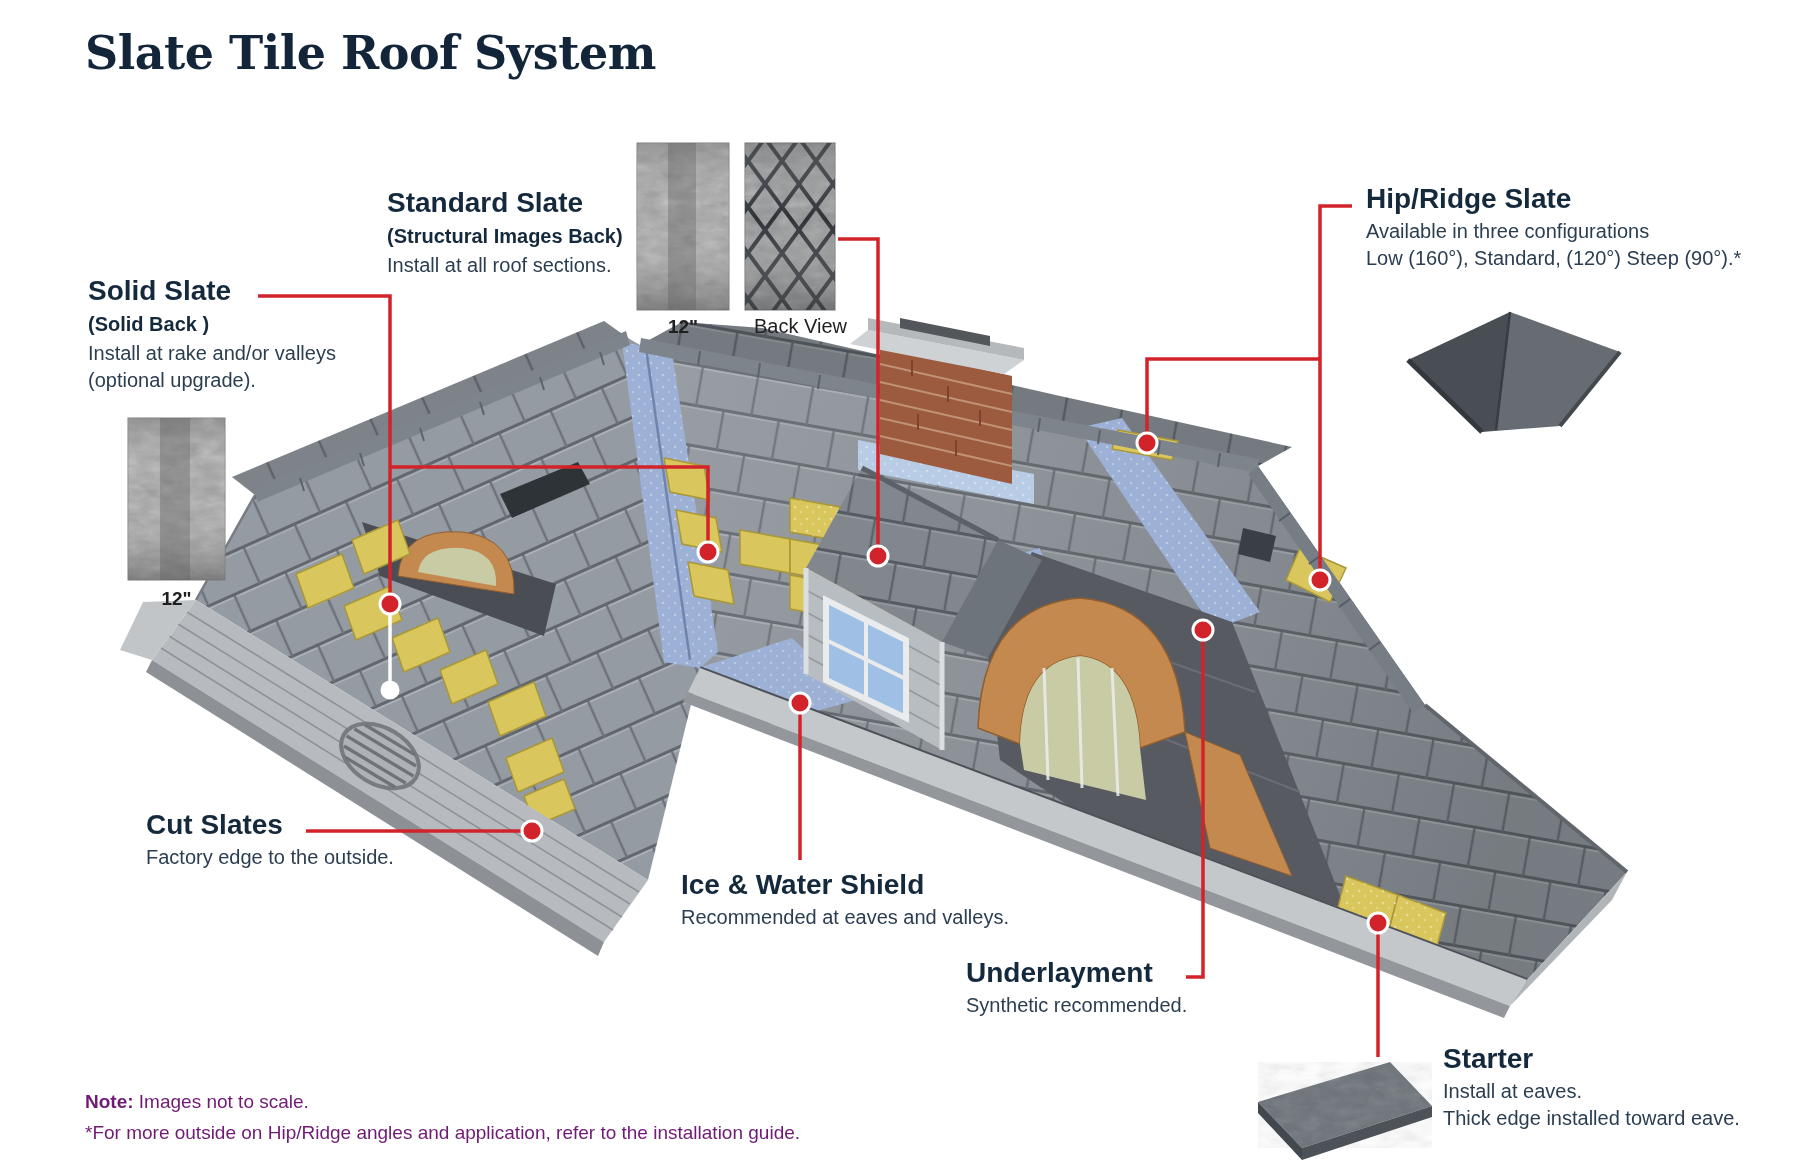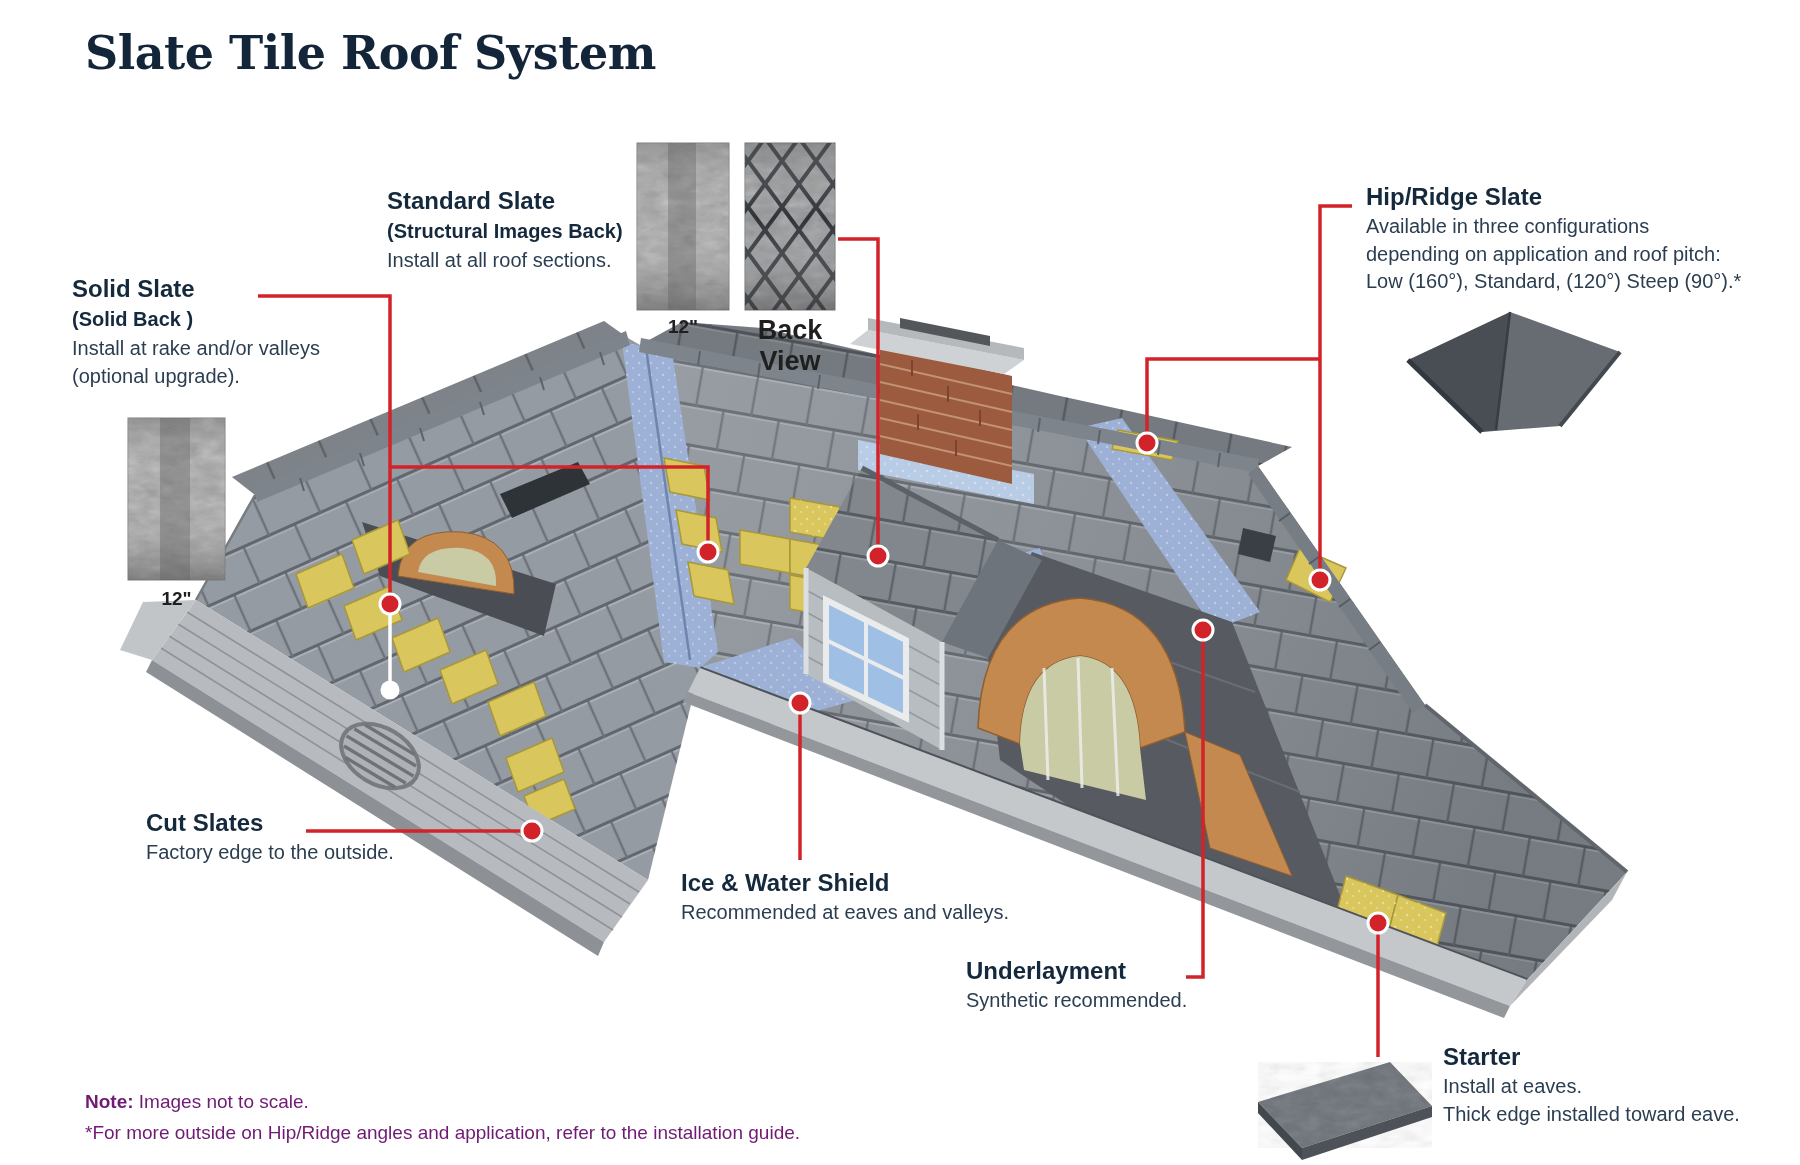--- a/index.html
+++ b/index.html
@@ -2,26 +2,26 @@
 <html><head>
 <meta charset="utf-8">
 <style>
   html,body{margin:0;padding:0;background:#fff;}
   .stage{position:relative;width:1800px;height:1165px;background:#ffffff;overflow:hidden;
          font-family:"Liberation Sans",sans-serif;color:#15293d;}
   .art{position:absolute;left:0;top:0;}
   .page-title{position:absolute;left:85px;top:26px;margin:0;
     font-family:"DejaVu Serif",serif;font-weight:700;font-size:46px;letter-spacing:-0.5px;color:#132539;}
   .co{position:absolute;}
-  .co-title{font-size:24px;font-weight:700;color:#15293d;line-height:1.1;}
+  .co-title{font-size:28px;font-weight:700;color:#15293d;line-height:1.1;}
   .co-sub{font-size:20px;font-weight:700;color:#15293d;margin-top:4px;line-height:1.3;}
   .co-body{font-size:20px;font-weight:400;color:#2b3e51;line-height:1.32;margin-top:3px;}
   .co-body.tight{margin-top:1px;}
   .sample-label{position:absolute;text-align:center;font-size:19px;font-weight:700;color:#1f1f1f;}
-  .sample-label.reg{font-weight:700;font-size:27px;}
+  .sample-label.reg{font-weight:400;font-size:20px;text-align:right;}
   .footnote{position:absolute;left:85px;top:1086px;font-size:19px;color:#701a75;line-height:1.65;}
   .footnote .b{font-weight:700;}
 </style>
 </head>
 <body>
 
 <div class="stage">
 
   <h1 class="page-title">Slate Tile Roof System</h1>
 
@@ -260,31 +260,30 @@
     </g>
     <circle cx="390" cy="690" r="9.5" fill="#ffffff"></circle>
   </svg>
 
   <div class="co" style="left:387px;top:188px;">
     <div class="co-title">Standard Slate</div>
     <div class="co-sub">(Structural Images Back)</div>
     <div class="co-body">Install at all roof sections.</div>
   </div>
 
-  <div class="co" style="left:72px;top:276px;">
+  <div class="co" style="left:88px;top:276px;">
     <div class="co-title">Solid Slate</div>
     <div class="co-sub">(Solid Back )</div>
     <div class="co-body">Install at rake and/or valleys</div>
     <div class="co-body tight">(optional upgrade).</div>
   </div>
 
   <div class="co" style="left:1366px;top:184px;">
     <div class="co-title">Hip/Ridge Slate</div>
     <div class="co-body">Available in three configurations</div>
-    <div class="co-body tight">depending on application and roof pitch:</div>
     <div class="co-body tight">Low (160°), Standard, (120°) Steep (90°).*</div>
   </div>
 
   <div class="co" style="left:146px;top:810px;">
     <div class="co-title">Cut Slates</div>
     <div class="co-body">Factory edge to the outside.</div>
   </div>
 
   <div class="co" style="left:681px;top:870px;">
     <div class="co-title">Ice &amp; Water Shield</div>

